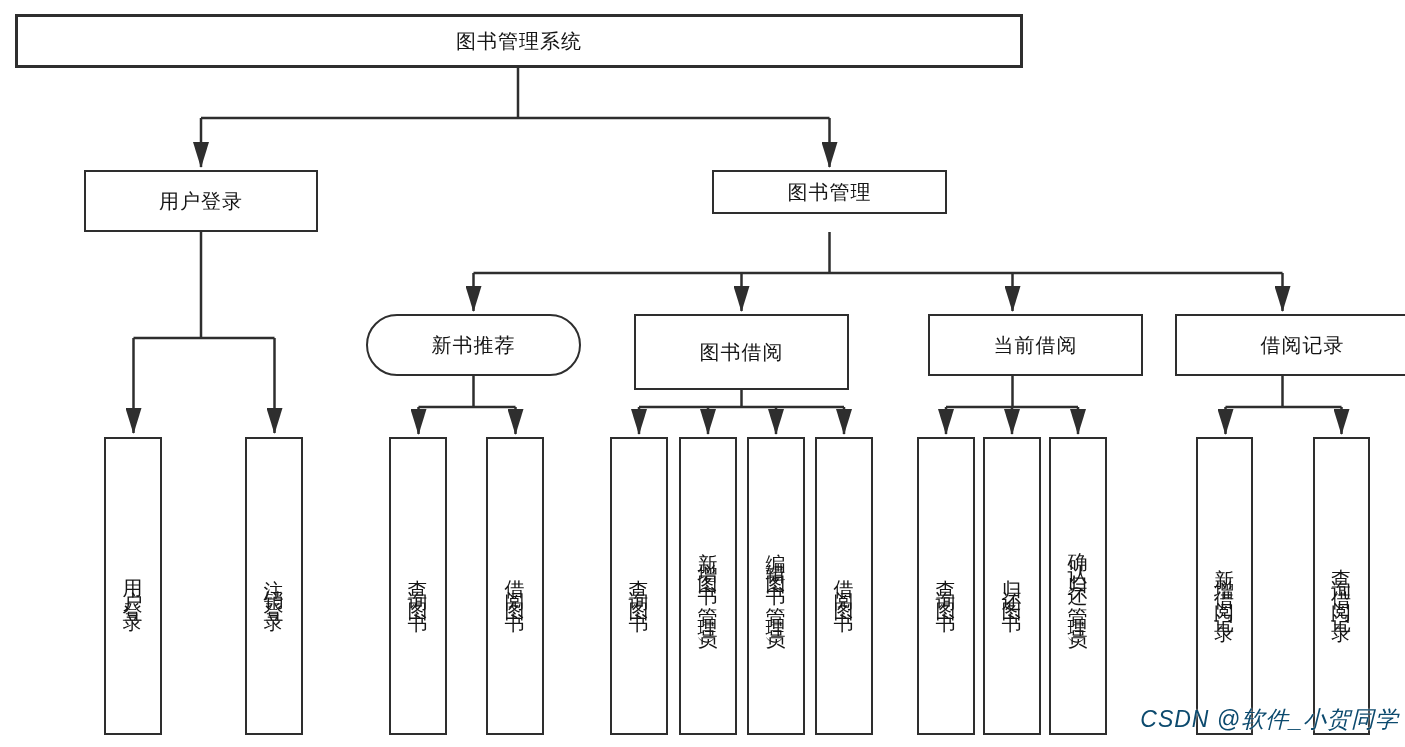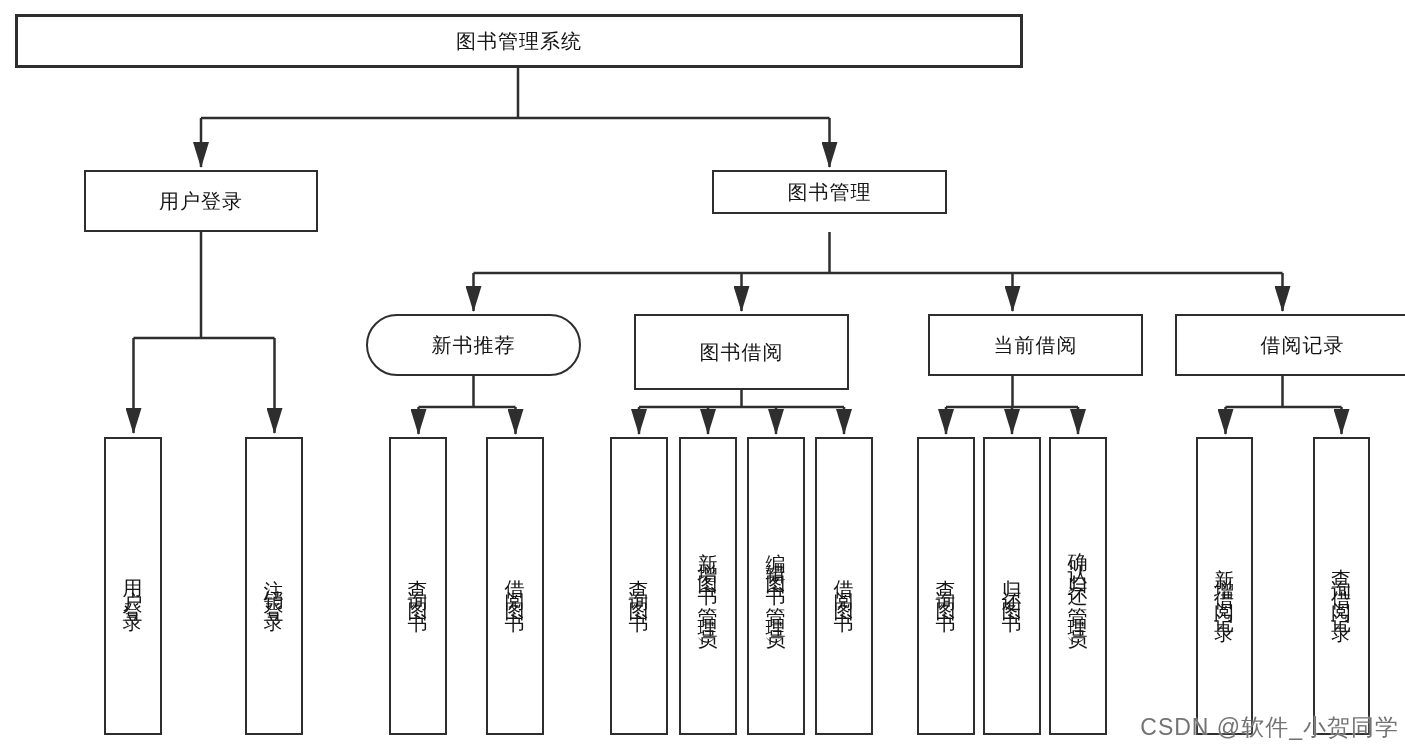--- a/index.html
+++ b/index.html
@@ -65,27 +65,28 @@
   .n-g2-2 { left: 747px; }
   .n-g2-3 { left: 815px; }
   .n-g3-0 { left: 917px; }
   .n-g3-1 { left: 983px; }
   .n-g3-2 { left: 1049px; }
   .n-g4-0 { left: 1196px; width: 57px; }
   .n-g4-1 { left: 1313px; width: 57px; }
   #watermark {
     position: absolute;
     right: 6px;
-    bottom: 4px;
+    bottom: 12px;
     z-index: 5;
     font-size: 23px;
-    color: #737373;
+    color: #0c4a6e;
     text-shadow: 0 0 2px #ffffff;
     letter-spacing: 1px;
     white-space: nowrap;
+    font-style: italic;
   }
 </style>
 </head>
 <body>
 
 <div id="canvas">
 
   <svg id="connectors" viewBox="0 0 1405 747" xmlns="http://www.w3.org/2000/svg">
     <defs>
       <marker id="ah" viewBox="0 0 26 16" refX="25" refY="8" markerWidth="26" markerHeight="16" orient="auto" markerUnits="userSpaceOnUse">

